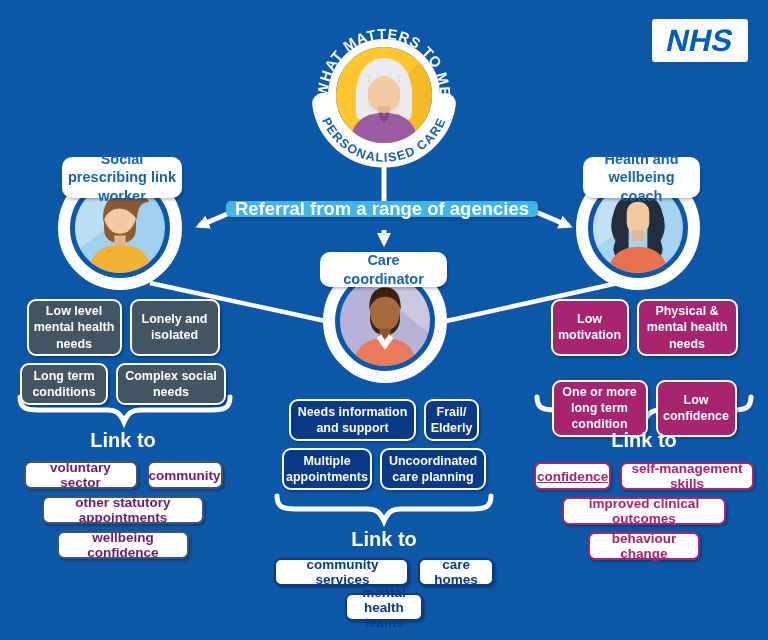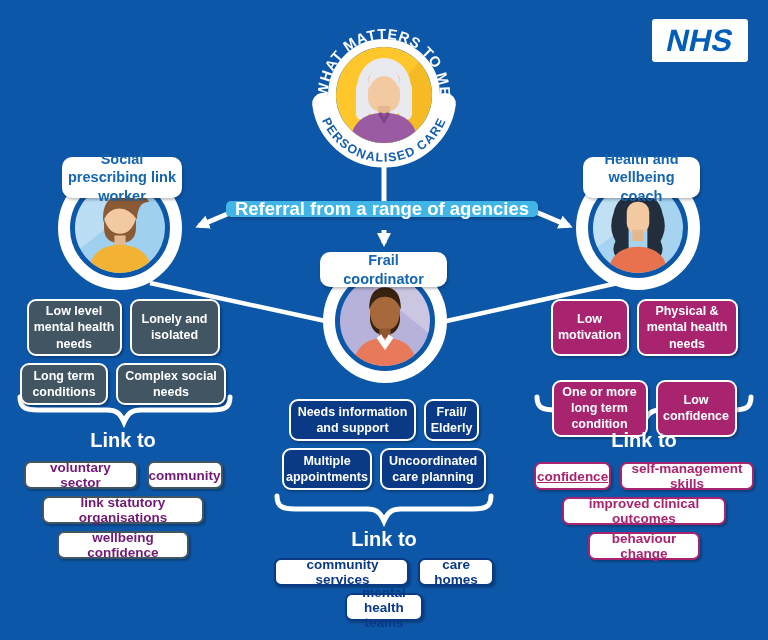--- a/index.html
+++ b/index.html
@@ -186,21 +186,21 @@
   </div>
 
   <div class="banner">
     <span>Referral from a range of agencies</span>
   </div>
 
   <div class="role-title rt-left">
     <span>Social prescribing link worker</span>
   </div>
   <div class="role-title rt-center">
-    <span>Frail coordinator</span>
+    <span>Care coordinator</span>
   </div>
   <div class="role-title rt-right">
     <span>Health and wellbeing coach</span>
   </div>
 
   <div class="avatar av-left">
     <div class="inner">
       <svg viewBox="0 0 96 96">
         <rect width="96" height="96" fill="#9fd0ef"></rect>
         <polygon points="0,0 96,0 0,74" fill="rgba(255,255,255,0.30)"></polygon>
@@ -273,21 +273,21 @@
   <div class="link-heading lh-lw">Link to</div>
   <div class="link-heading lh-cc">Link to</div>
   <div class="link-heading lh-hc">Link to</div>
 
   <div class="group links g-lw-links">
     <div class="row">
       <div class="link-box">voluntary sector</div>
       <div class="link-box">community</div>
     </div>
     <div class="row">
-      <div class="link-box">link statutory organisations</div>
+      <div class="link-box">other statutory appointments</div>
     </div>
     <div class="row">
       <div class="link-box">wellbeing confidence</div>
     </div>
   </div>
   <div class="group links g-cc-links">
     <div class="row">
       <div class="link-box">community services</div>
       <div class="link-box">care homes</div>
     </div>

